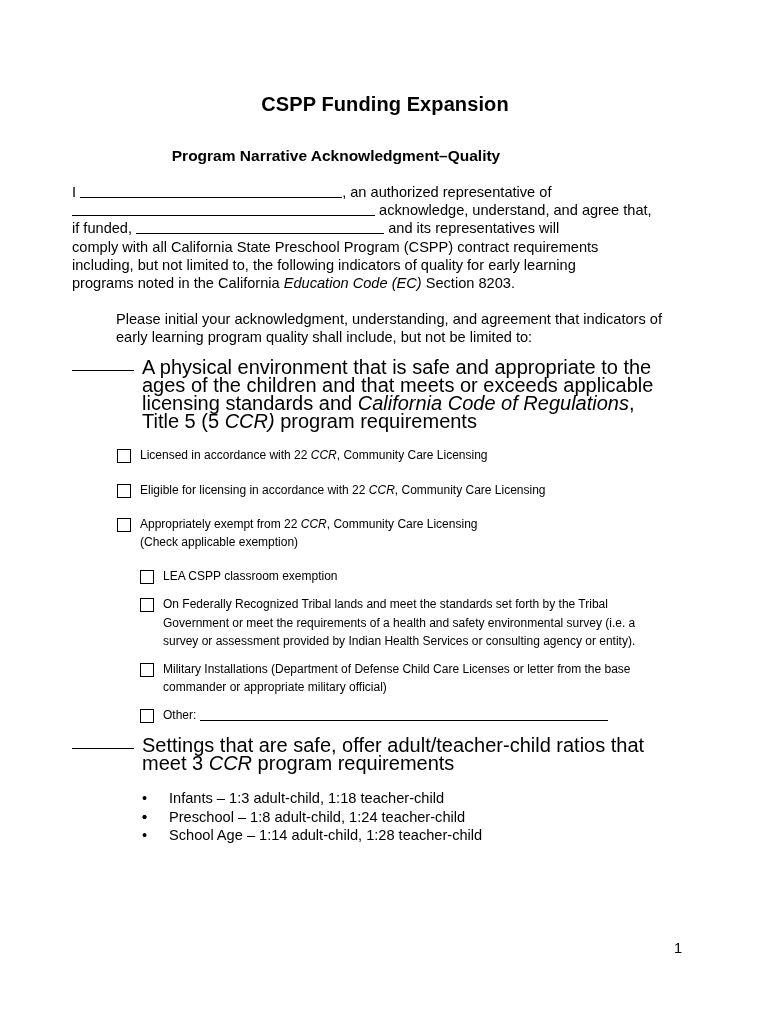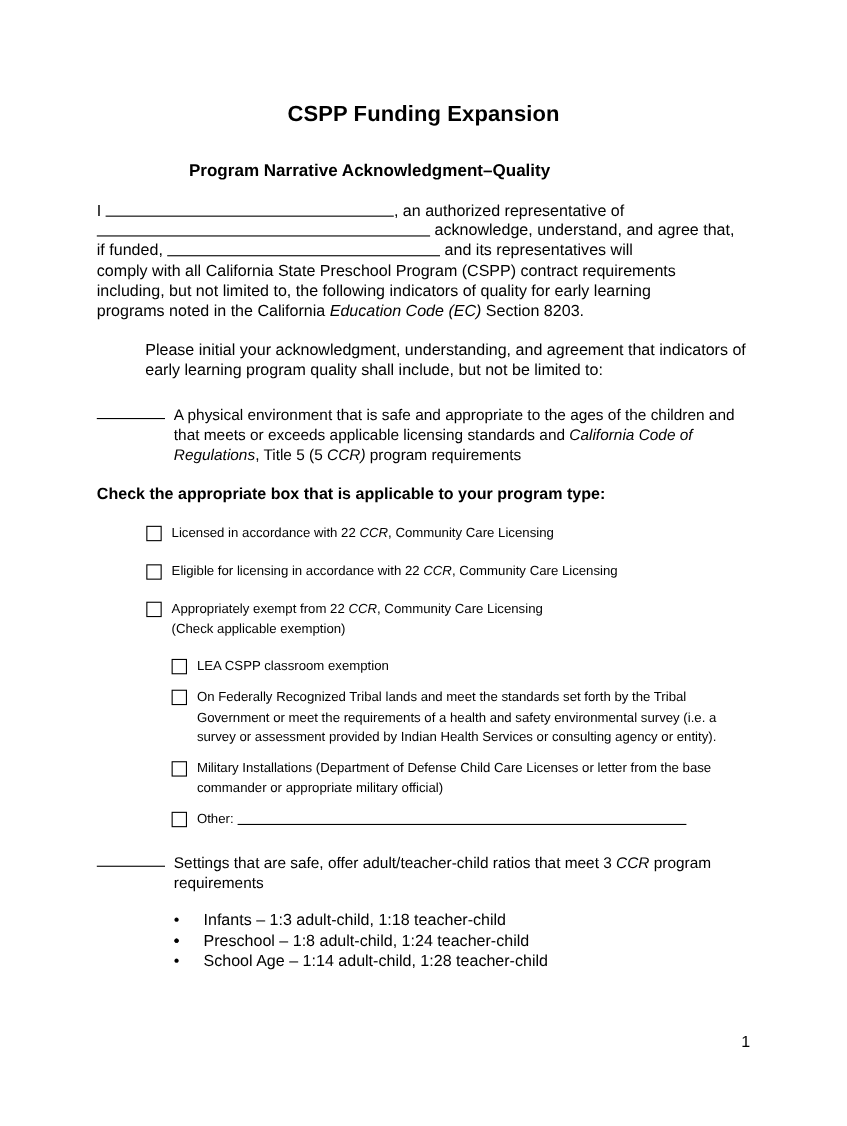--- a/index.html
+++ b/index.html
@@ -37,21 +37,21 @@
     position: absolute;
     left: 0;
     top: 147px;
     width: 672px;
     text-align: center;
     font-size: 15.5px;
     font-weight: bold;
   }
   .content {
     position: absolute;
-    left: 88px;
+    left: 72px;
     top: 183px;
     width: 594px;
   }
   .para {
     font-size: 14.6px;
     line-height: 18.2px;
     text-align: left;
   }
   .para.gap-top {
     margin-top: 18px;
@@ -71,22 +71,22 @@
   .bold-head {
     font-size: 14.6px;
     font-weight: bold;
     line-height: 18.2px;
     margin-top: 19px;
   }
 
   
   .indicator {
     position: relative;
-    margin-top: 21px;
-    font-size: 14px;
+    margin-top: 11px;
+    font-size: 20px;
     line-height: 18.2px;
   }
   .indicator .init-line {
     position: absolute;
     left: 0;
     top: 12px;
     width: 62px;
     border-bottom: 1px solid #000;
   }
   .indicator .ind-text {
@@ -182,21 +182,20 @@
       <span>programs noted in the California </span><span class="ital">Education Code (EC)</span><span> Section 8203.</span>
     </div>
 
     <div class="para gap-top">Please initial your acknowledgment, understanding, and agreement that indicators of early learning program quality shall include, but not be limited to:</div>
 
     <div class="indicator">
       <span class="init-line"></span>
       <span class="ind-text"><span>A physical environment that is safe and appropriate to the ages of the children and that meets or exceeds applicable licensing standards and </span><span class="ital">California Code of Regulations</span><span>, Title 5 (5 </span><span class="ital">CCR)</span><span> program requirements</span></span>
     </div>
 
-    <div class="bold-head">Check the appropriate box that is applicable to your program type:</div>
 
     <div class="group-level1">
 
       <div class="cb-row">
         <span class="cb"></span>
         <span><span>Licensed in accordance with 22 </span><span class="ital">CCR</span><span>, Community Care Licensing</span></span>
       </div>
 
       <div class="cb-row">
         <span class="cb"></span>

